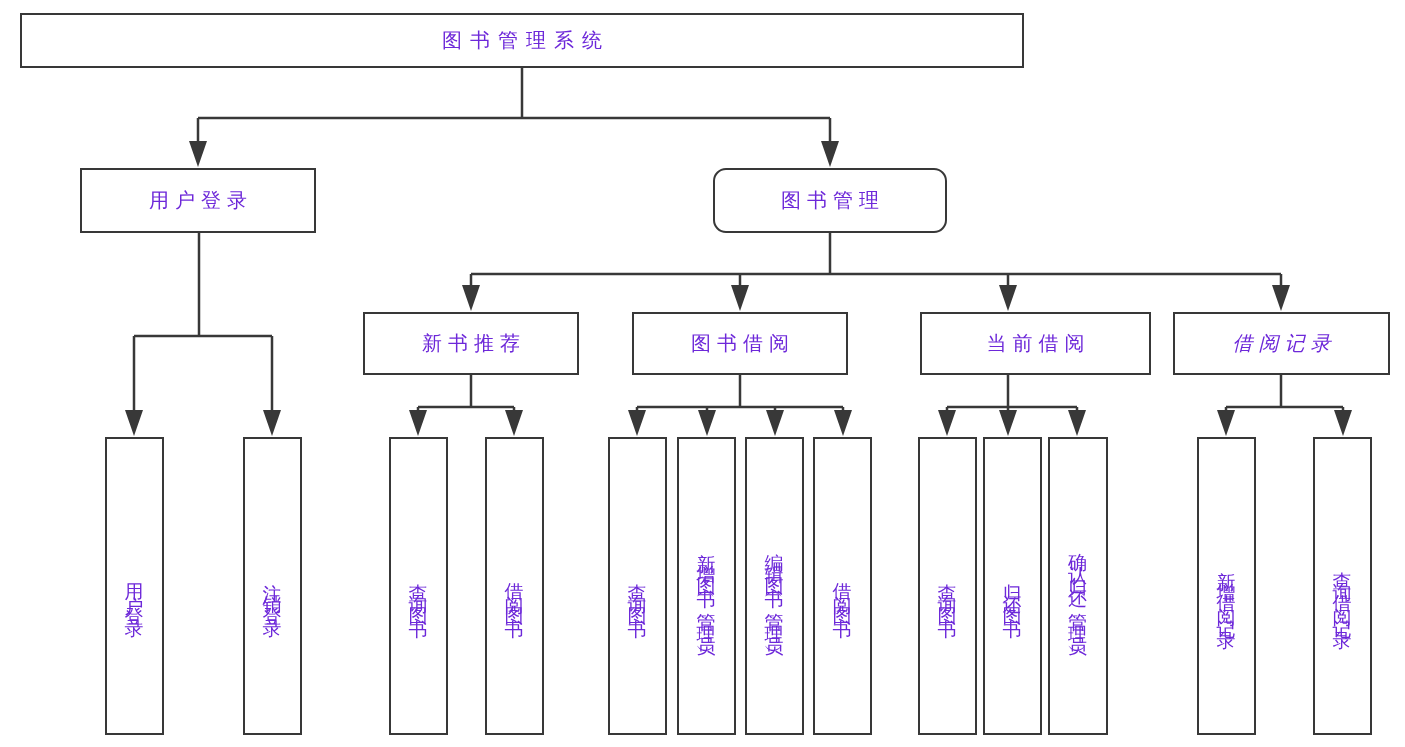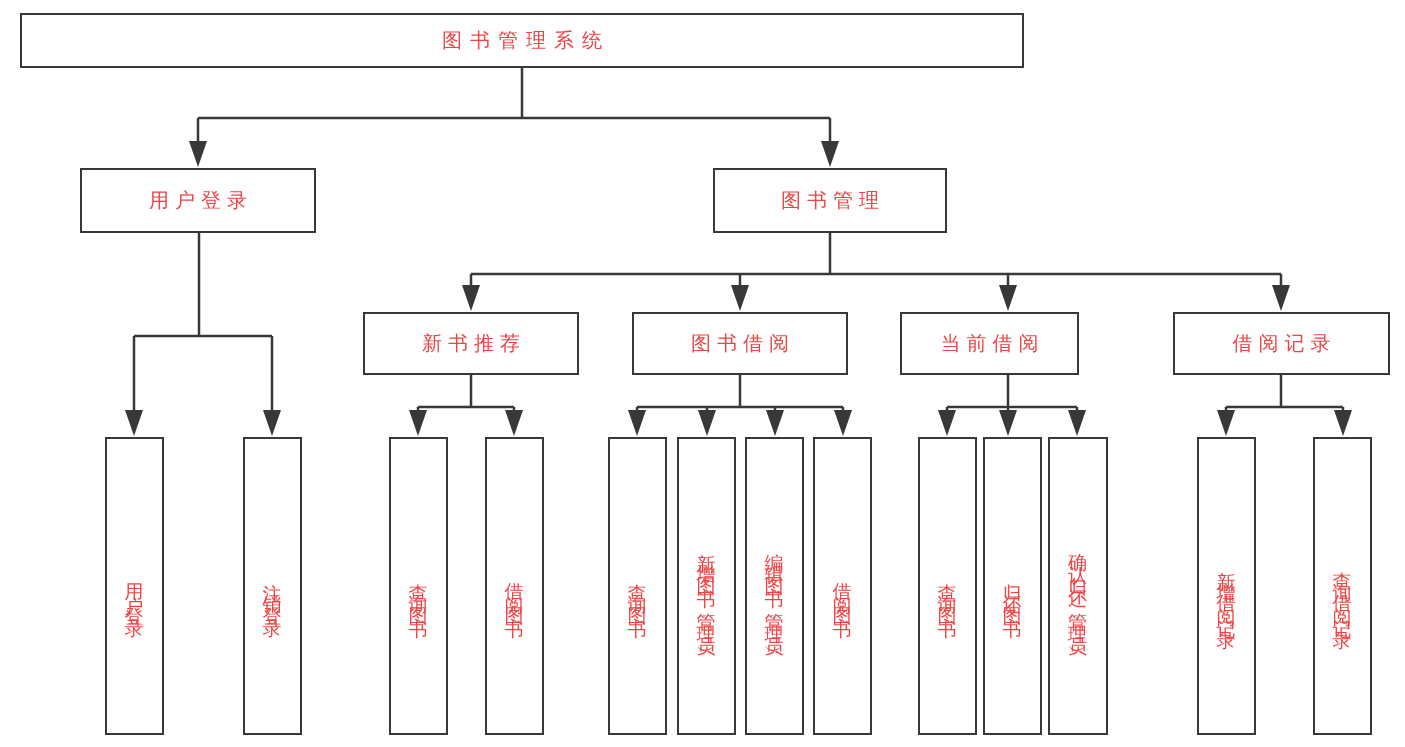--- a/index.html
+++ b/index.html
@@ -3,21 +3,21 @@
 <meta charset="utf-8">
 <style>
   html,body{margin:0;padding:0;background:#ffffff;}
   .canvas{
     position:relative;width:1405px;height:747px;background:#ffffff;overflow:hidden;
     font-family:"Liberation Sans","DejaVu Sans",sans-serif;
   }
   .connectors{position:absolute;left:0;top:0;}
   .node{
     position:absolute;box-sizing:border-box;background:#ffffff;
-    border:2.5px solid #383838;color:#ef4444;
+    border:2.5px solid #383838;color:#6d28d9;
     display:flex;align-items:center;justify-content:center;
   }
   .hbox .label{font-size:20px;letter-spacing:6px;padding-left:6px;white-space:nowrap;}
   .hbox.root .label{letter-spacing:8px;padding-left:8px;}
   .vbox{width:59px;top:437px;height:298px;}
   .vbox .label{
     writing-mode:vertical-rl;text-orientation:mixed;
     font-size:19px;letter-spacing:12px;padding-top:12px;line-height:1;white-space:nowrap;
   }
   .watermark{
@@ -64,34 +64,34 @@
     </g>
   </svg>
 
   <div class="node hbox root" style="left:20px;top:13px;width:1004px;height:55px;">
     <span class="label">图书管理系统</span>
   </div>
 
   <div class="node hbox" style="left:80px;top:168px;width:236px;height:65px;">
     <span class="label">用户登录</span>
   </div>
-  <div class="node hbox" style="left:713px;top:168px;width:234px;height:65px;">
+  <div class="node hbox" style="left:713px;top:168px;width:234px;height:65px;border-radius:13px;">
     <span class="label">图书管理</span>
   </div>
 
   <div class="node hbox" style="left:363px;top:312px;width:216px;height:63px;">
     <span class="label">新书推荐</span>
   </div>
   <div class="node hbox" style="left:632px;top:312px;width:216px;height:63px;text-align:right;">
     <span class="label">图书借阅</span>
   </div>
-  <div class="node hbox" style="left:900px;top:312px;width:179px;height:63px;">
+  <div class="node hbox" style="left:920px;top:312px;width:231px;height:63px;">
     <span class="label">当前借阅</span>
   </div>
-  <div class="node hbox" style="left:1173px;top:312px;width:217px;height:63px;">
+  <div class="node hbox" style="left:1173px;top:312px;width:217px;height:63px;font-style:italic;">
     <span class="label">借阅记录</span>
   </div>
 
   <div class="node vbox" style="left:105px;">
     <span class="label">用户登录</span>
   </div>
   <div class="node vbox" style="left:243px;">
     <span class="label">注销登录</span>
   </div>
 

